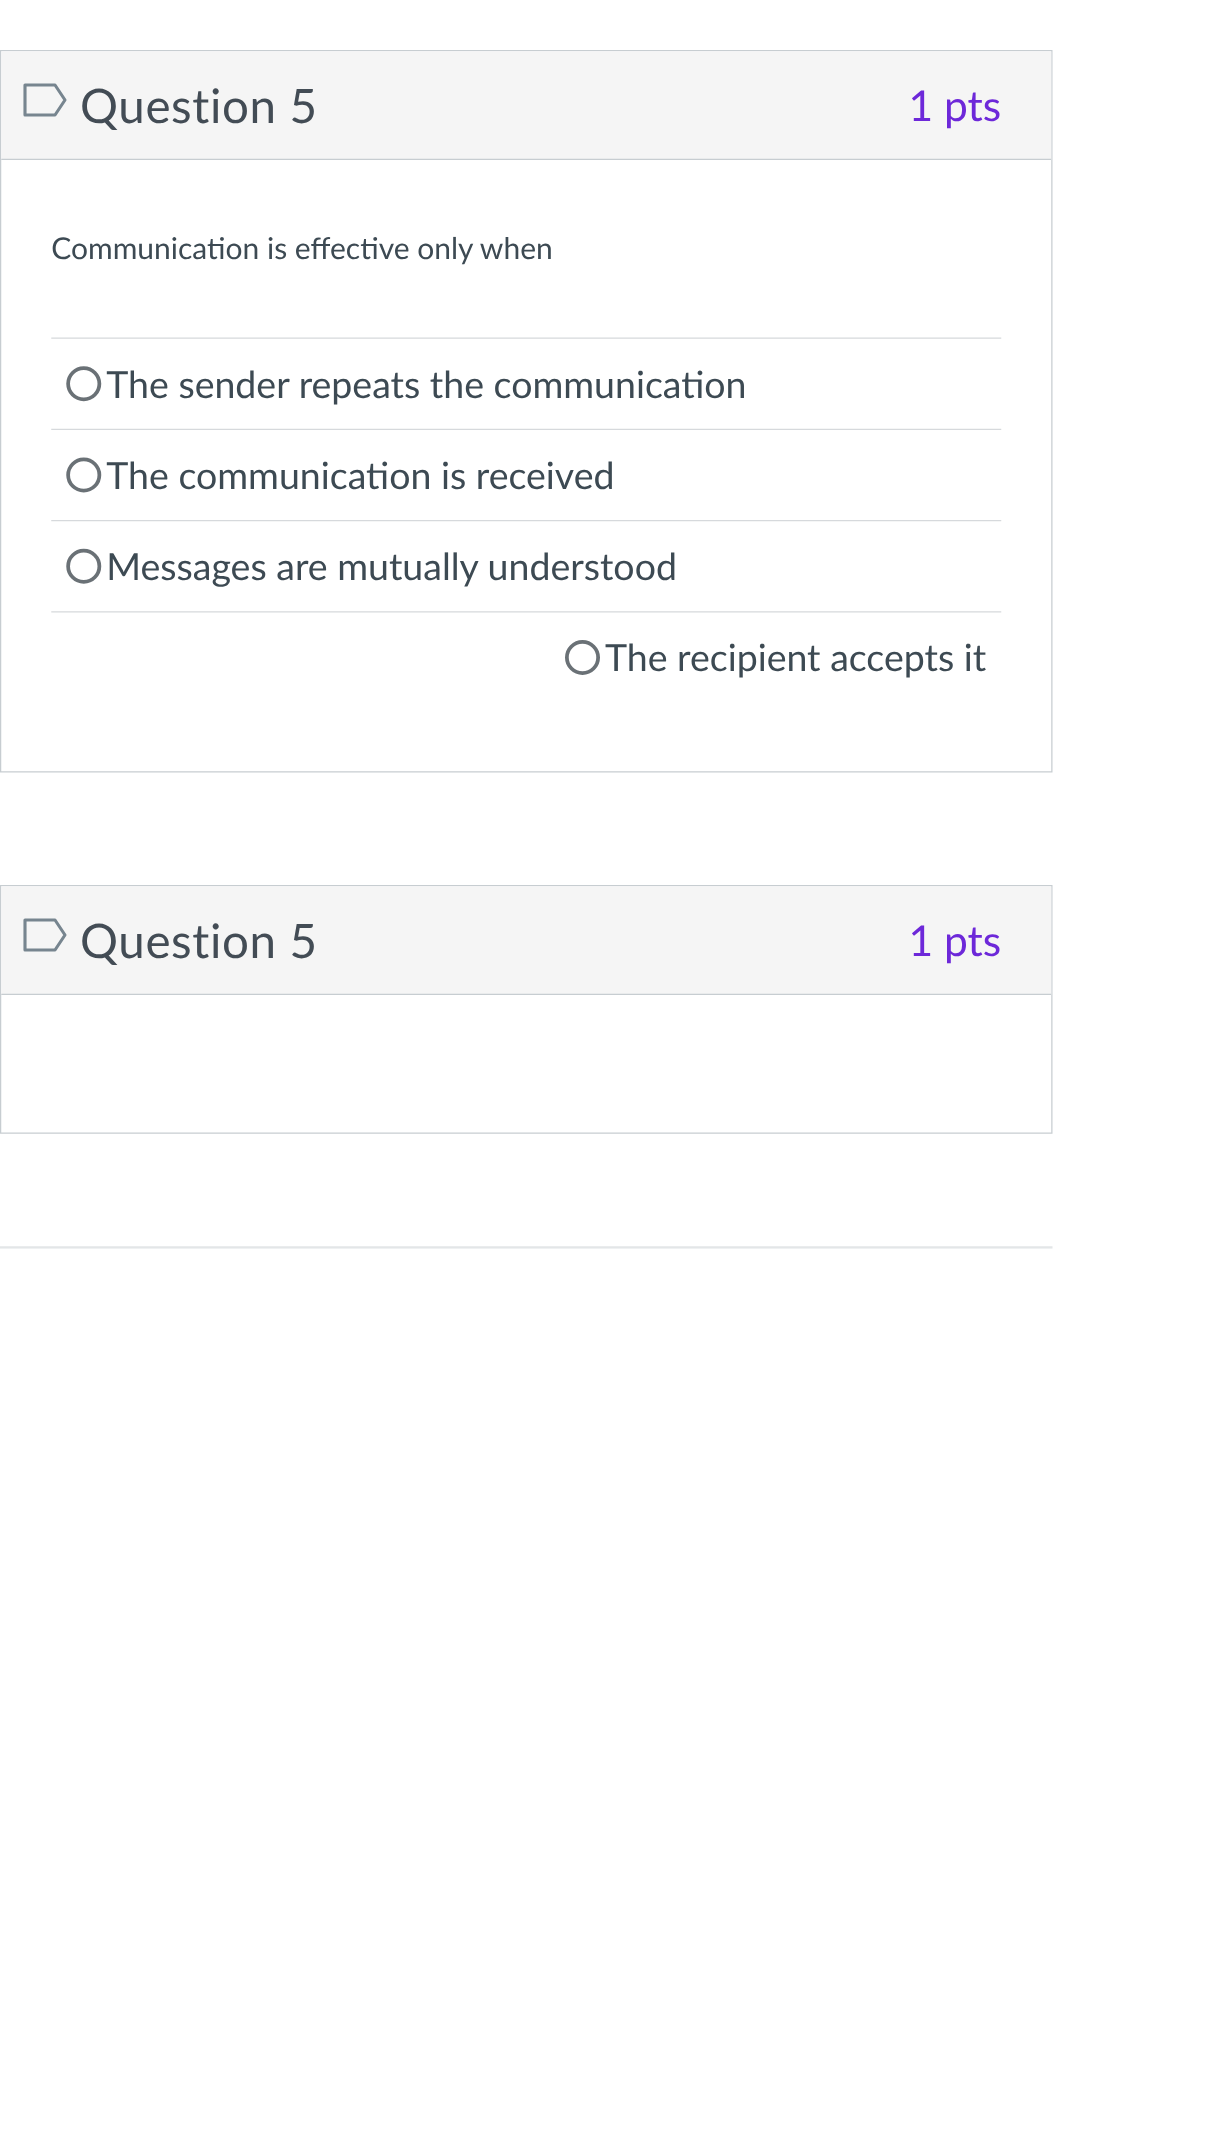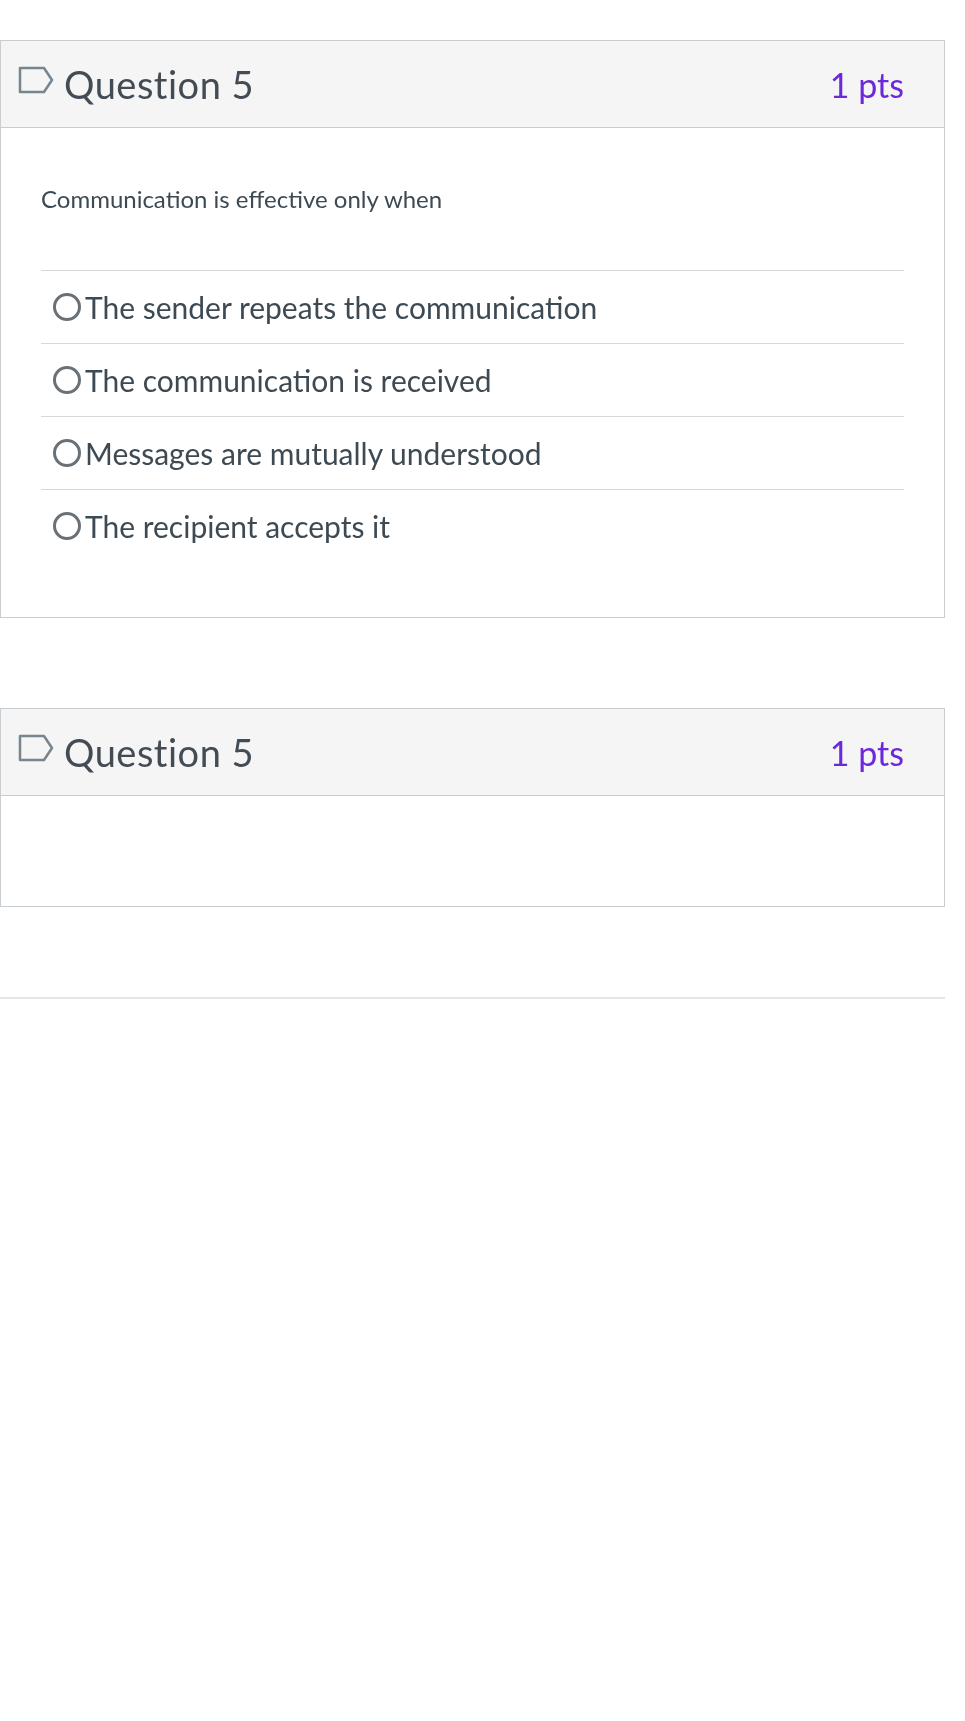--- a/index.html
+++ b/index.html
@@ -2,21 +2,21 @@
 <html><head>
 <meta charset="utf-8">
 <style>
   * { box-sizing: border-box; margin: 0; padding: 0; }
   html, body {
     width: 965px;
     font-family: "Lato", "Helvetica Neue", Helvetica, Arial, sans-serif;
     background: #ffffff;
     color: #2d3b45;
   }
-  .page { width: 945px; }
+  .page { width: 842px; }
   .question-card {
     border: 1px solid #c7cdd1;
     background: #ffffff;
     margin-bottom: 90px;
   }
   .question-card:first-of-type { margin-top: 40px; }
   .question-header {
     display: flex;
     align-items: center;
     padding: 20px 40px 20px 15px;
@@ -55,21 +55,21 @@
     border-top: 1px solid #d6d9dc;
   }
   .option-row {
     display: flex;
     align-items: center;
     gap: 4px;
     padding: 18px 12px;
     border-bottom: 1px solid #d6d9dc;
     cursor: pointer;
   }
-  .option-row:last-child { border-bottom: none; }
+  .option-row:last-child { border-bottom: none; justify-content: flex-end; }
   .radio {
     appearance: none;
     -webkit-appearance: none;
     width: 28px;
     height: 28px;
     border: 3px solid #6a7176;
     border-radius: 50%;
     background: transparent;
     flex-shrink: 0;
     position: relative;

